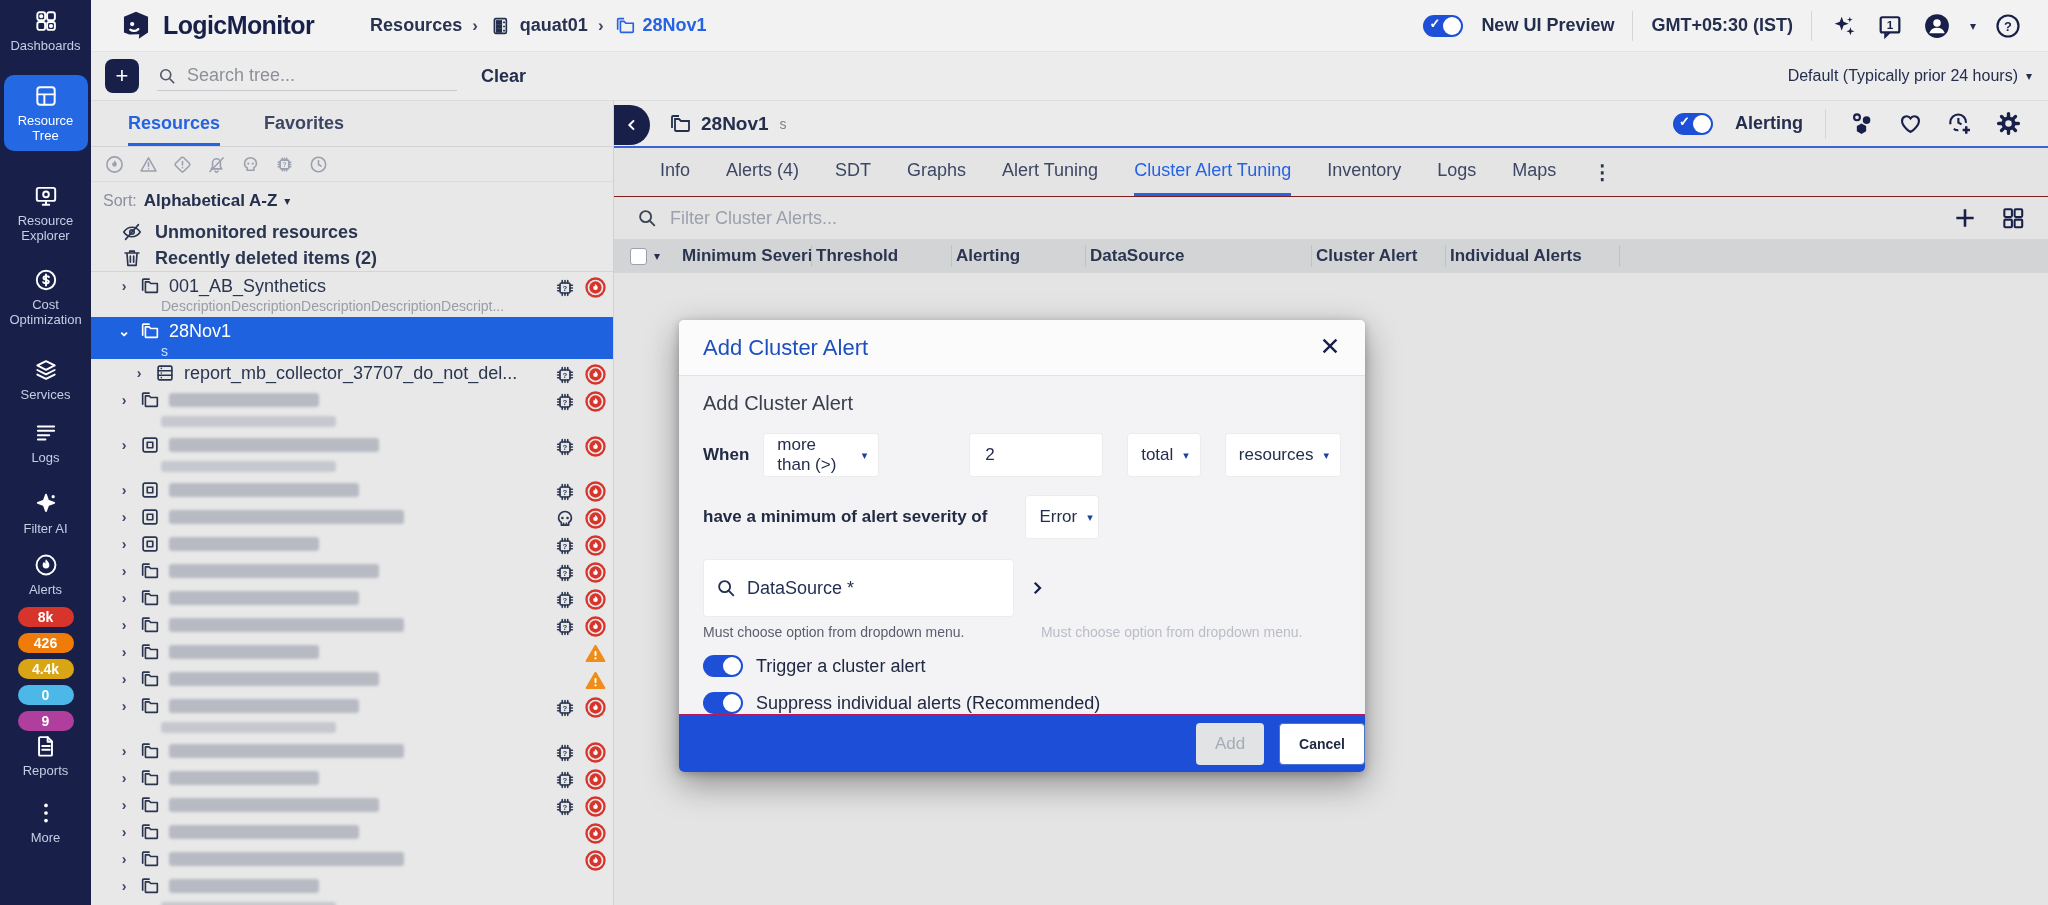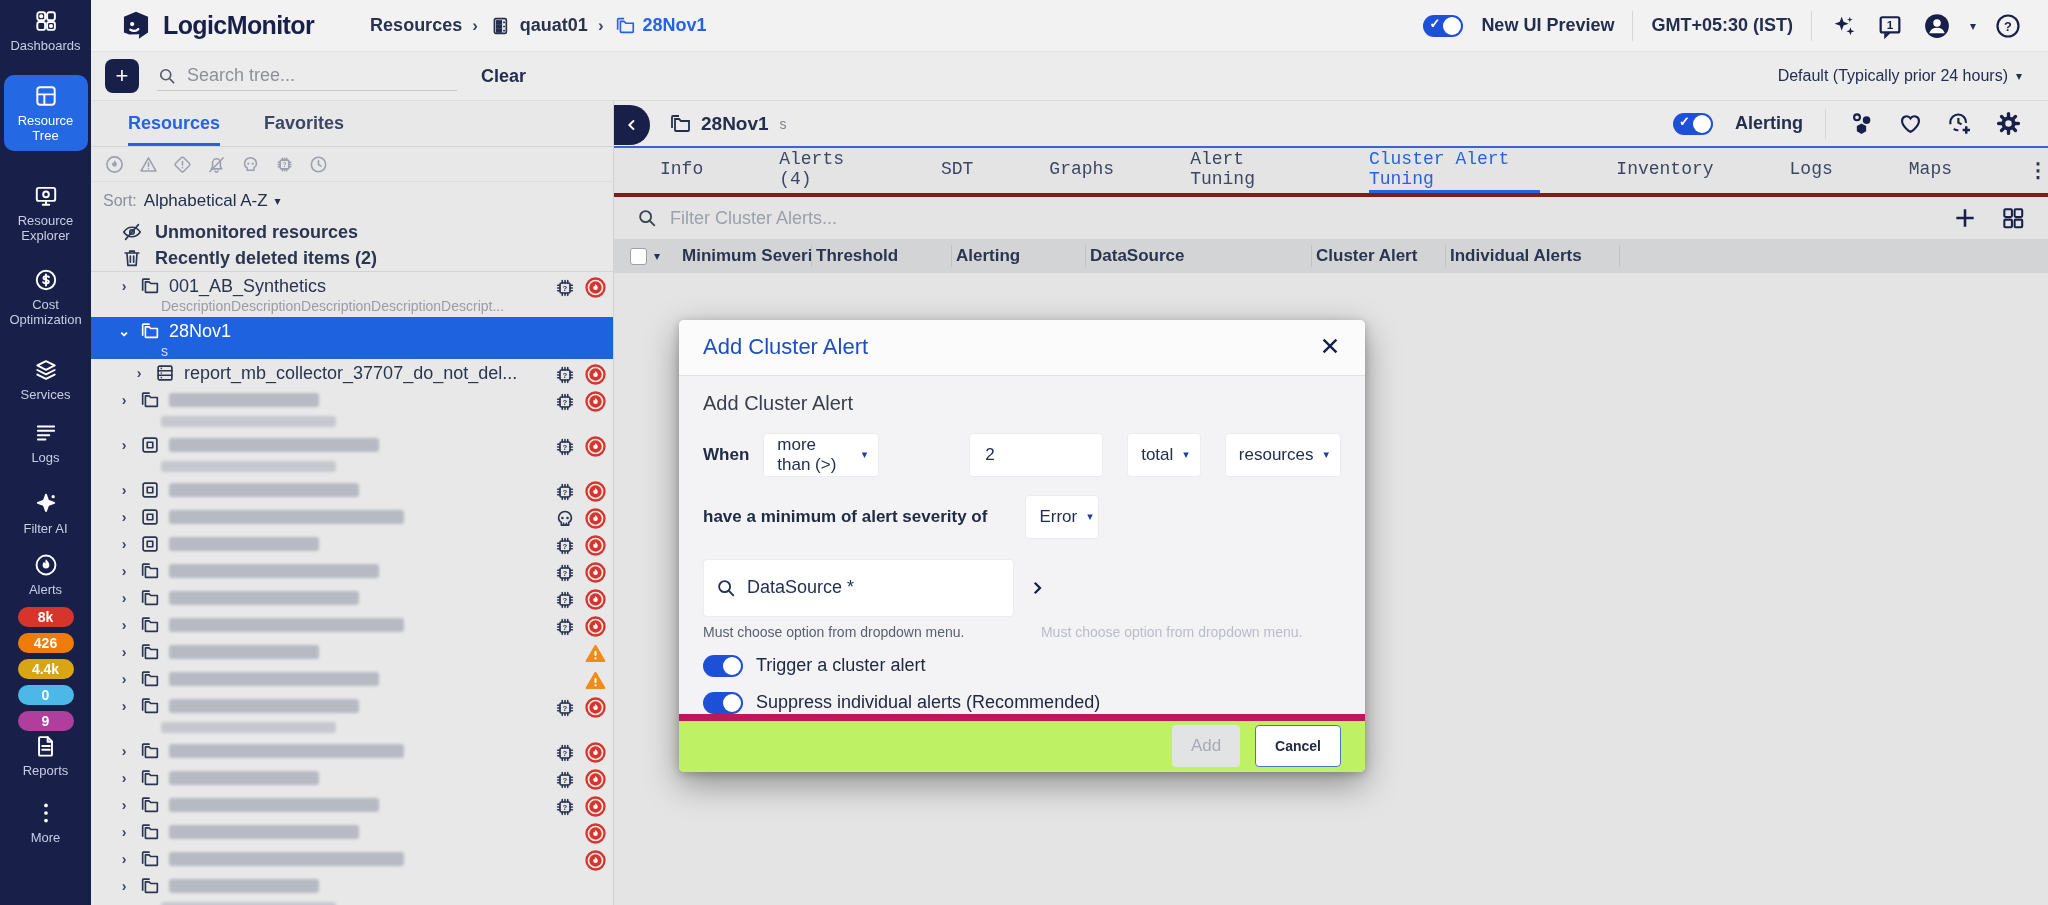--- a/index.html
+++ b/index.html
@@ -33,31 +33,31 @@
   #tz { font-size:18px; font-weight:bold; color:#242e4d; }
   .tb-ico { color:#18204a; cursor:pointer; }
 
   
   #searchrow { position:absolute; left:91px; top:52px; right:0; height:49px; background:#ececed; display:flex; align-items:center; border-bottom:1px solid #dcdcdd; }
   #add-btn { width:34px; height:34px; margin-left:14px; background:#18204a; color:#fff; border:none; border-radius:8px; font-size:22px; line-height:30px; cursor:pointer; }
   #tree-search-wrap { display:flex; align-items:center; gap:10px; margin-left:18px; width:300px; border-bottom:1px solid #c9c9cb; padding:4px 0; }
   #tree-search-wrap input { border:none; outline:none; background:transparent; font-size:18px; width:230px; color:#29334f; font-family:inherit; }
   #tree-search-wrap input::placeholder { color:#8d9099; }
   #clear-btn { font-size:18px; font-weight:bold; color:#242e4d; margin-left:24px; background:none; border:none; cursor:pointer; font-family:inherit; }
-  #range-select { margin-left:auto; margin-right:26px; font-size:16px; color:#242e4d; display:flex; align-items:center; gap:8px; cursor:pointer; }
+  #range-select { margin-left:auto; margin-right:16px; font-size:16px; color:#242e4d; display:flex; align-items:center; gap:8px; cursor:pointer; }
 
   
   #treepanel { position:absolute; left:91px; top:101px; width:523px; bottom:0; background:#e8e8e9; border-right:1px solid #d2d2d4; overflow:hidden; }
   #tree-tabs { display:flex; gap:44px; padding:12px 0 0 37px; border-bottom:1px solid #d4d4d6; }
   .ttab { font-size:18px; font-weight:bold; color:#3c4763; padding-bottom:9px; cursor:pointer; }
   .ttab.active { color:#2563e3; border-bottom:3px solid #2563e3; }
   #tree-filter-icons { display:flex; gap:13px; align-items:center; padding:7px 0 6px 13px; border-bottom:1px solid #dcdcdd; color:#9aa0ad; }
   #sortrow { display:flex; align-items:center; gap:7px; padding:9px 0 8px 12px; }
   #sort-label { color:#8a8f9e; font-size:16px; }
-  #sort-value { color:#242e4d; font-size:17px; font-weight:normal; }
+  #sort-value { color:#242e4d; font-size:17px; font-weight:bold; }
   .caret { color:#242e4d; font-size:12px; }
   #tree-rows { position:relative; }
   .trow { position:relative; display:flex; align-items:flex-start; cursor:pointer; }
   .trow .lwrap { display:flex; align-items:center; gap:8px; }
   .trow .tcaret { width:14px; text-align:center; color:#3c4763; font-weight:bold; font-size:14px; }
   .trow .tname { font-size:18px; color:#2a3550; white-space:nowrap; }
   .trow .tsub { font-size:14px; color:#9a9ca6; margin-top:1px; white-space:nowrap; }
   .util-row { display:flex; align-items:center; gap:12px; padding:3px 0 3px 30px; height:26px; cursor:pointer; color:#2a3550; }
   .util-row .tname { font-size:18px; font-weight:bold; color:#2a3550; }
   .sep { border-top:1px solid #d4d4d6; }
@@ -71,21 +71,21 @@
   .trow.selected .tsub { color:#cfe0ff; }
 
   
   #main { position:absolute; left:614px; top:101px; right:0; bottom:0; background:#e4e4e5; }
   #main-header { height:47px; background:#ebebec; display:flex; align-items:center; border-bottom:2px solid #3d63d0; position:relative; }
   #collapse-btn { position:absolute; left:0; top:4px; width:36px; height:40px; background:#18204a; color:#fff; border:none; border-radius:0 20px 20px 0; cursor:pointer; display:flex; align-items:center; justify-content:center; }
   #main-title-wrap { display:flex; align-items:center; gap:9px; margin-left:54px; }
   #main-title { font-size:19px; font-weight:bold; color:#242e4d; }
   #main-sub { font-size:14px; color:#7c8090; margin-left:2px; }
   #main-header-right { margin-left:auto; display:flex; align-items:center; gap:22px; padding-right:26px; }
-  #main-tabs { display:flex; align-items:center; gap:76px; padding-left:46px; height:49px; border-bottom:4px solid #7f1d1d;font-family:Liberation Mono, monospace; }
+  #main-tabs { display:flex; align-items:center; gap:36px; padding-left:46px; height:49px; border-bottom:1px solid #7f1d1d; }
   .mtab { font-size:18px; color:#3c4763; height:100%; display:flex; align-items:center; cursor:pointer; border-bottom:3px solid transparent; }
   .mtab.active { color:#2563e3; border-bottom-color:#2563e3; }
   #tabs-overflow { color:#2a3550; font-size:20px; font-weight:bold; cursor:pointer; letter-spacing:0; }
   #filterrow { height:42px; display:flex; align-items:center; gap:12px; padding-left:22px; position:relative; }
   #filterrow input { border:none; outline:none; background:transparent; font-size:18px; width:420px; color:#29334f; font-family:inherit; }
   #filterrow input::placeholder { color:#9aa0ad; }
   #filter-actions { position:absolute; right:22px; display:flex; gap:22px; align-items:center; color:#18204a; }
   #table-header { height:34px; background:#d3d4d6; display:flex; align-items:center; }
   .th-check-cell { width:64px; display:flex; align-items:center; gap:7px; padding-left:16px; }
   #row-checkbox { width:17px; height:17px; background:#fff; border:1px solid #9aa0ad; border-radius:3px; cursor:pointer; }
@@ -115,21 +115,21 @@
   .searchbox input { border:none; outline:none; font-size:18px; width:240px; font-family:inherit; background:transparent; }
   #ds-input::placeholder { color:#243055; }
   #dp-input::placeholder { color:#adb0ba; }
   #field-chevron { width:45px; text-align:center; color:#18204a; }
   .hint-row { display:flex; margin-top:7px; }
   .hint { font-size:14px; width:356px; }
   #ds-hint { color:#5a5f6e; }
   #dp-hint { color:#babdc7; }
   .tg-row { display:flex; align-items:center; gap:13px; margin-top:15px; cursor:pointer; }
   .tg-label { font-size:18px; color:#202941; }
-  #m-foot { height:62px; background:#bef264; border-top:7px solid #be185d; border-radius:0 0 5px 5px; display:flex; align-items:center; justify-content:flex-end; gap:15px; padding-right:24px; }
+  #m-foot { height:62px; background:#1d4ed8; border-top:1px solid #be185d; border-radius:0 0 5px 5px; display:flex; align-items:center; justify-content:flex-end; gap:15px; }
   #add-submit { width:68px; height:42px; border:none; border-radius:4px; background:#e2e3e5; color:#a7abb5; font-size:17px; font-family:inherit; }
   #cancel-btn { width:86px; height:42px; border:1.5px solid #4d74c9; border-radius:4px; background:#fff; color:#222b44; font-size:14px; font-weight:bold; cursor:pointer; font-family:inherit; }
 </style>
 </head>
 <body>
 
 <nav id="sidebar">
     <div class="sb-item" style="margin-top: 8px;">
       <span class="icon" style="color: rgb(255, 255, 255);">
         <svg width="26" height="26" viewBox="0 0 24 24" fill="none" stroke="currentColor" stroke-width="1.8" stroke-linecap="round" stroke-linejoin="round">

